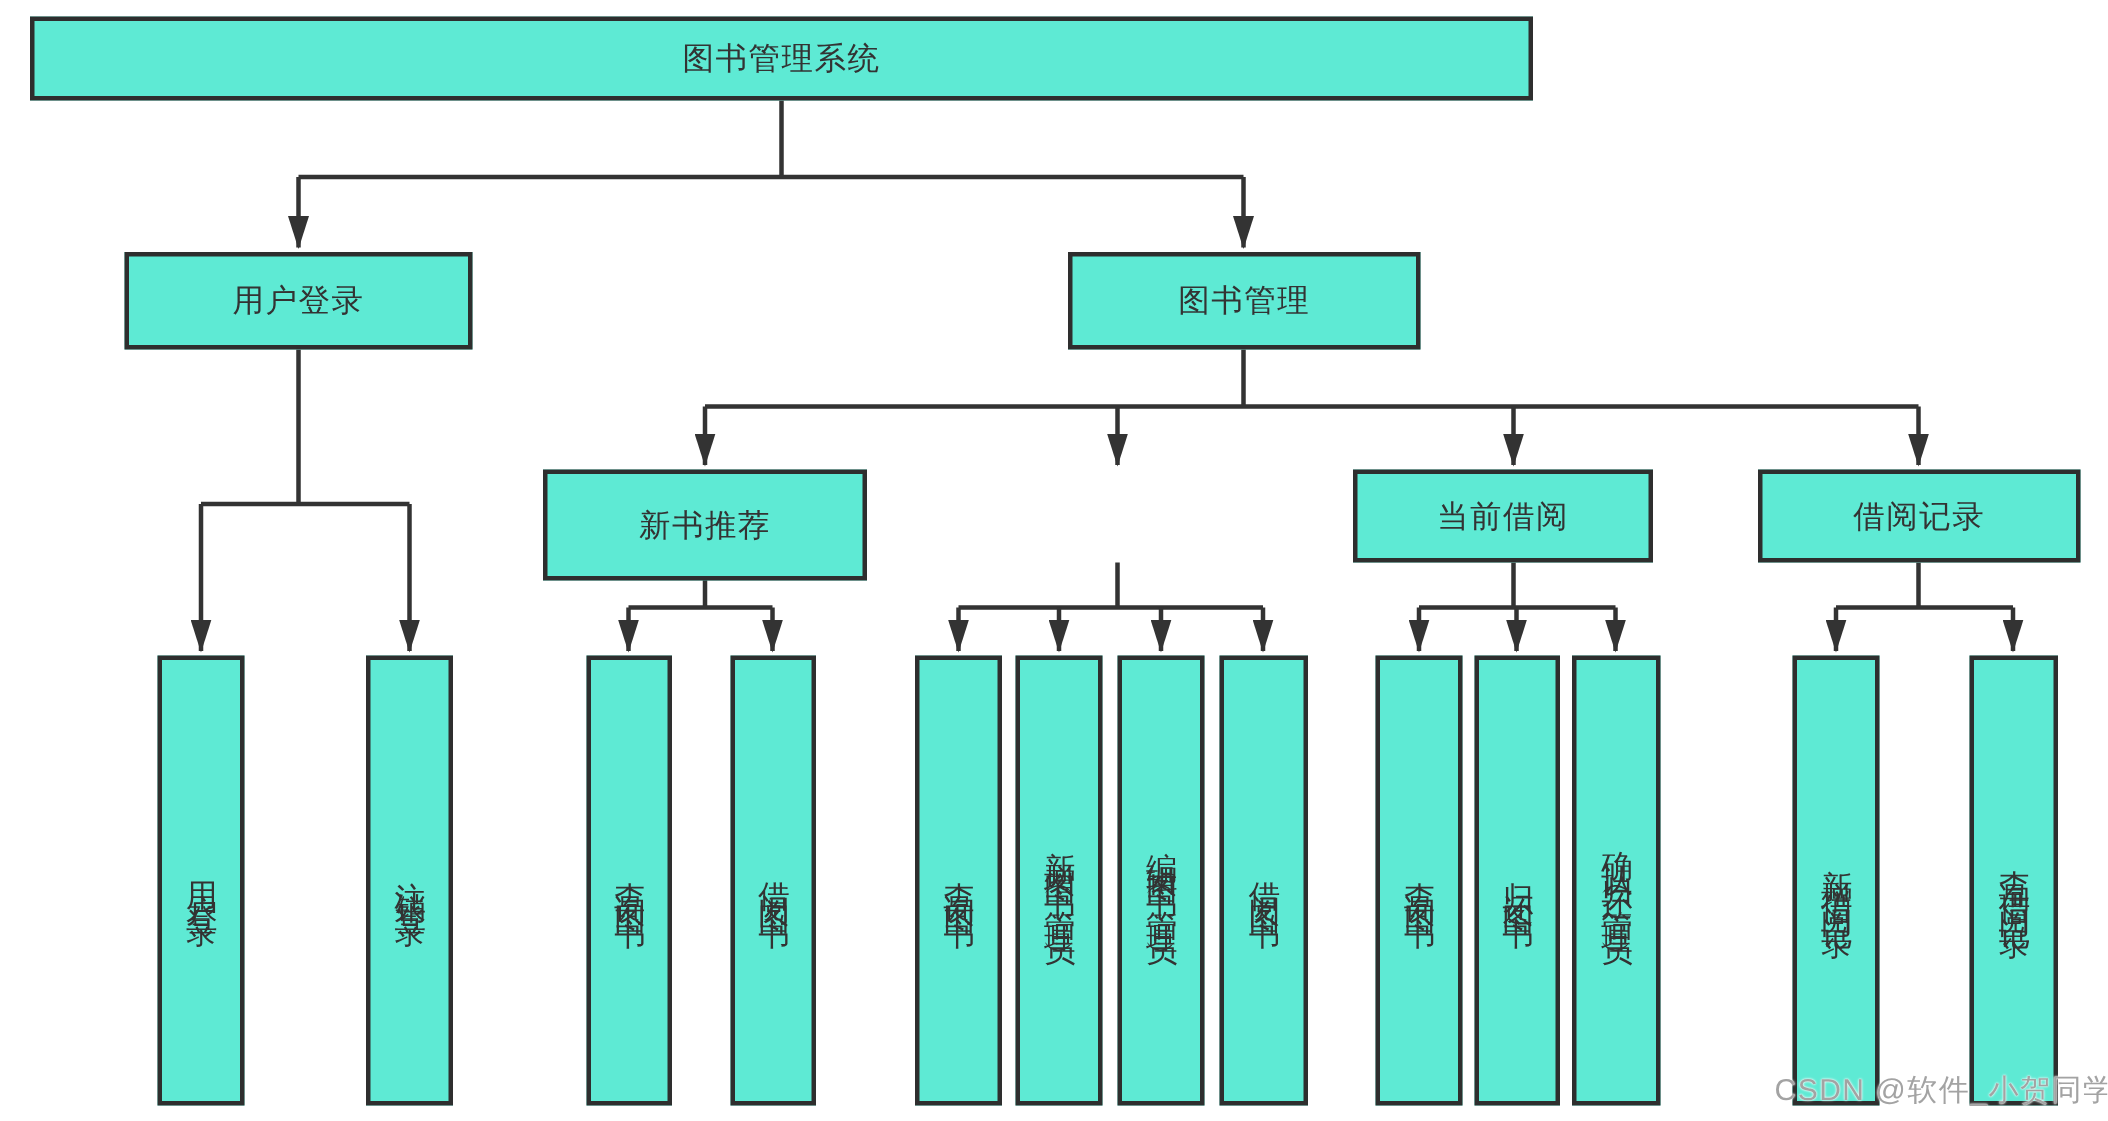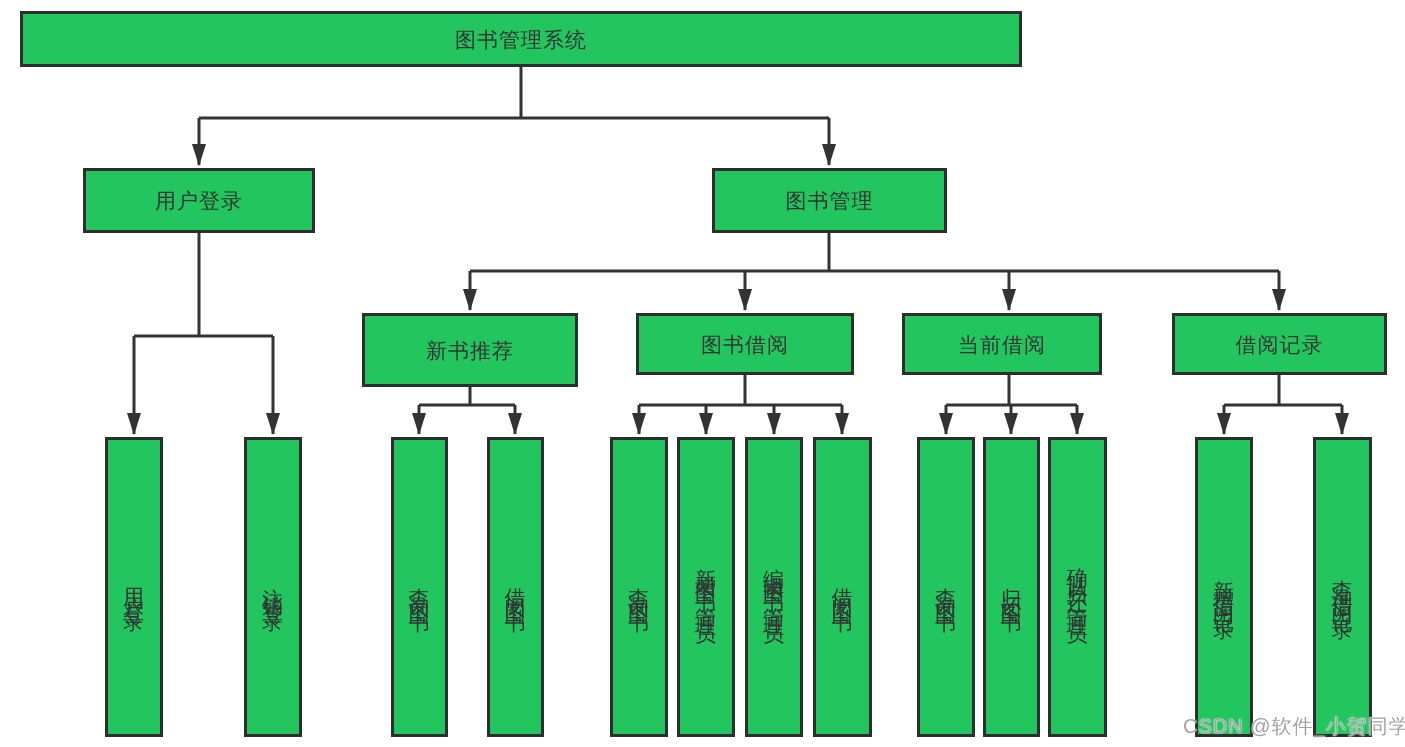--- a/index.html
+++ b/index.html
@@ -18,21 +18,21 @@
   .connectors {
     position: absolute;
     left: 0; top: 0;
     width: 1405px;
     height: 747px;
     pointer-events: none;
   }
   .node {
     position: absolute;
     box-sizing: border-box;
-    background: #22c55e;
+    background: #5eead4;
     border: 3px solid #2e2e2e;
     color: #333333;
     display: flex;
     align-items: center;
     justify-content: center;
     font-size: 21px;
     line-height: 1;
     white-space: nowrap;
   }
   .node.h {
@@ -102,21 +102,20 @@
       <line x1="1342" y1="405" x2="1342" y2="434" marker-end="url(#arr)"></line>
     </g>
   </svg>
 
   <div class="node h" style="left:20px; top:11px; width:1002px; height:56px;">图书管理系统</div>
 
   <div class="node h" style="left:83px; top:168px; width:232px; height:65px;">用户登录</div>
   <div class="node h" style="left:712px; top:168px; width:235px; height:65px;text-align:center;">图书管理</div>
 
   <div class="node h" style="left:362px; top:313px; width:216px; height:74px;">新书推荐</div>
-  <div class="node h" style="left:636px; top:313px; width:218px; height:62px;">图书借阅</div>
   <div class="node h" style="left:902px; top:313px; width:200px; height:62px;">当前借阅</div>
   <div class="node h" style="left:1172px; top:313px; width:215px; height:62px;">借阅记录</div>
 
   <div class="node leaf" style="left:105px; top:437px; width:58px; height:300px;">用户登录</div>
   <div class="node leaf" style="left:244px; top:437px; width:58px; height:300px;">注销登录</div>
 
   <div class="node leaf" style="left:391px; top:437px; width:57px; height:300px;">查询图书</div>
   <div class="node leaf" style="left:487px; top:437px; width:57px; height:300px;">借阅图书</div>
 
   <div class="node leaf" style="left:610px; top:437px; width:58px; height:300px;">查询图书</div>

